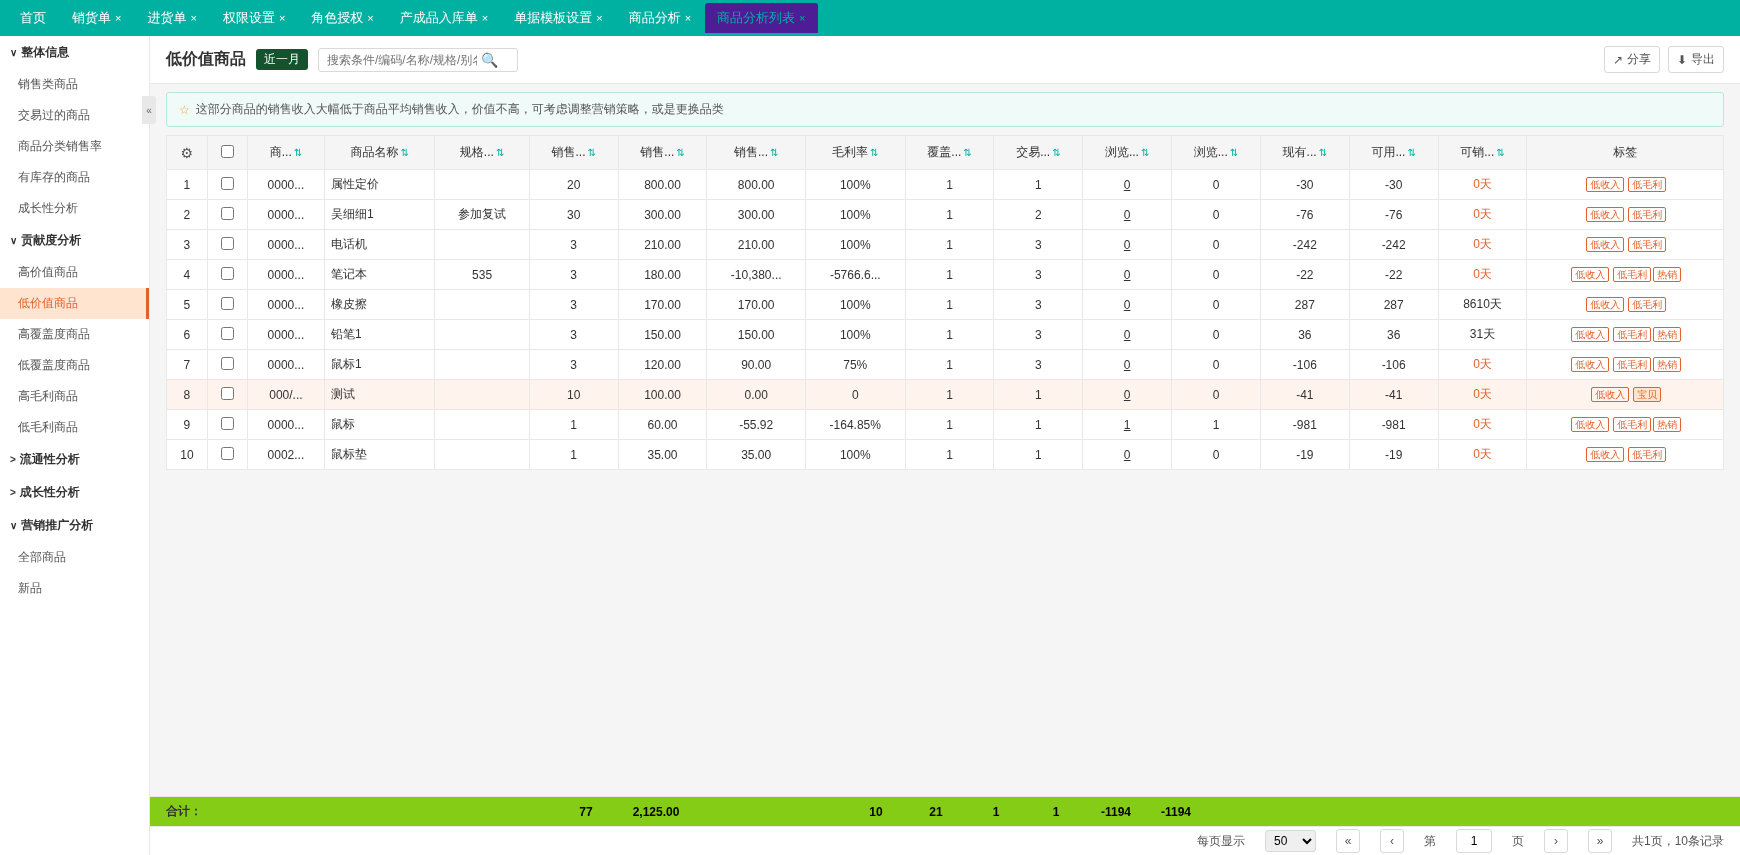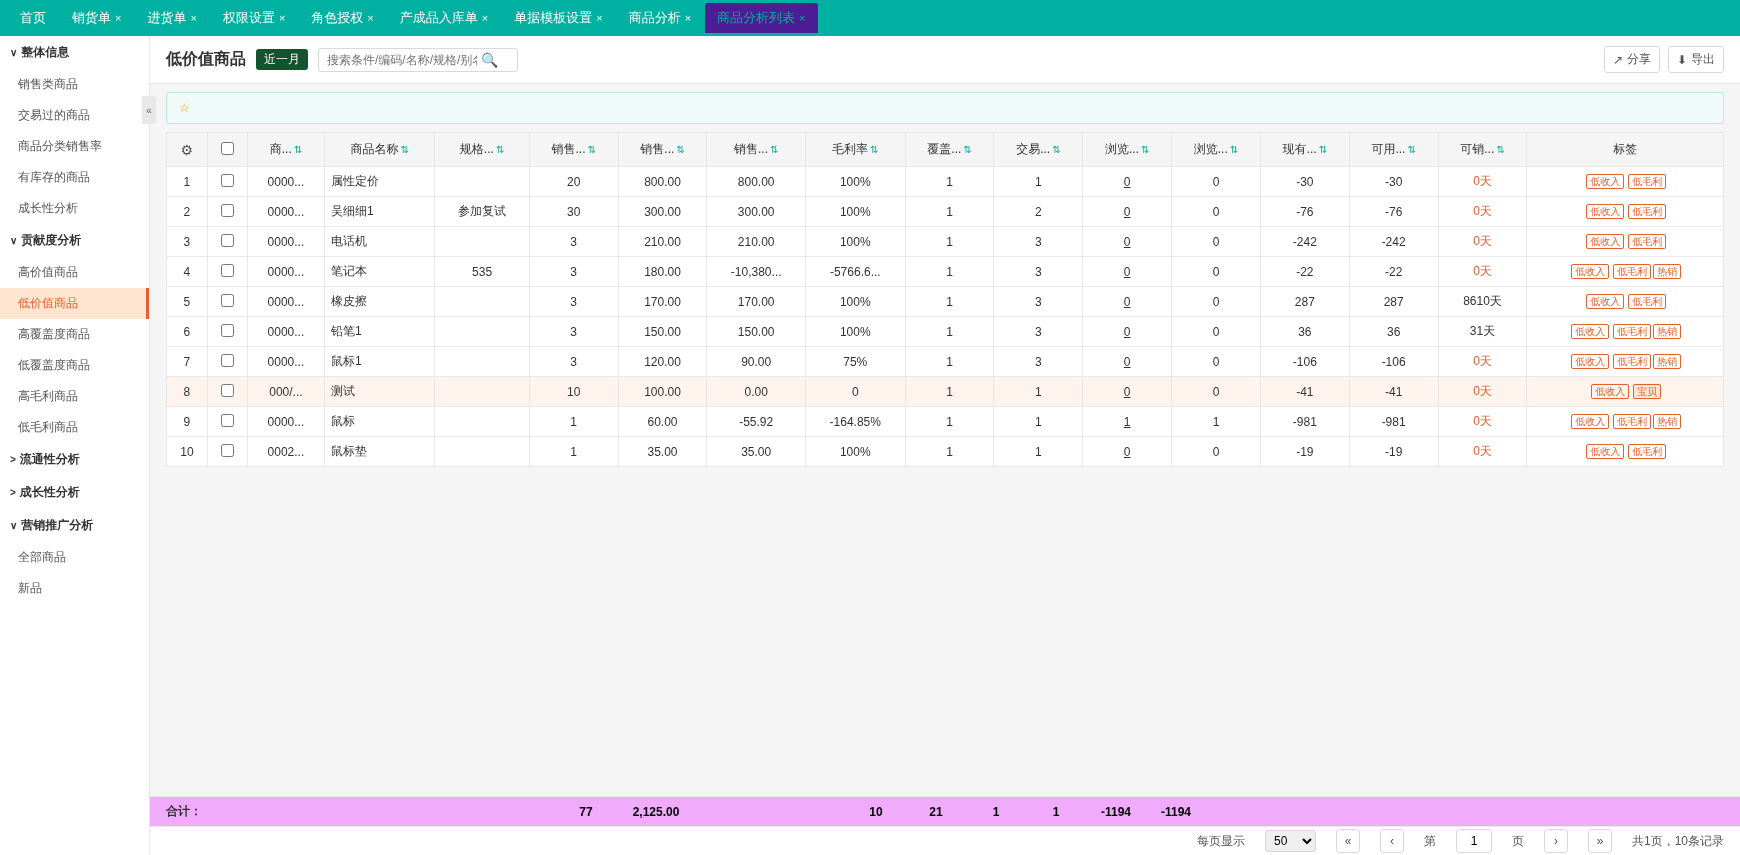--- a/index.html
+++ b/index.html
@@ -109,21 +109,21 @@
     tbody tr.highlighted { background: #fff3ee; }
     .tag-low-income { color: #e0622e; border: 1px solid #e0622e; border-radius: 2px; padding: 1px 3px; font-size: 10px; margin: 0 3px; }
     .tag-low-profit { color: #e0622e; border: 1px solid #e0622e; border-radius: 2px; padding: 1px 3px; font-size: 10px; margin: 0 1px; }
     .tag-hot { color: #e0622e; border: 1px solid #e0622e; border-radius: 2px; padding: 1px 3px; font-size: 10px; margin: 0 1px; }
     .tag-treasure { color: #e0622e; background: #ffe4d0; border: 1px solid #e0622e; border-radius: 2px; padding: 1px 3px; font-size: 10px; margin: 0 1px; }
     .zero-days { color: #e0622e; }
     .underline-link { text-decoration: underline; cursor: pointer; }
 
     
     .footer-bar {
-      background: #f0abfc; border-top: 1px solid #e8e8e8;
+      background: #84cc16; border-top: 1px solid #e8e8e8;
       padding: 6px 16px; display: flex; align-items: center; gap: 8px;
     }
     .total-label { font-weight: bold; color: #333; }
 
     
     .pagination {
       background: #fff; border-top: 1px solid #e8e8e8;
       padding: 2px 16px; display: flex; align-items: center;
       justify-content: flex-end; gap: 20px;
     }
@@ -204,20 +204,21 @@
         </button>
         <button class="action-btn">
           <span>⬇</span>
           <span>导出</span>
         </button>
       </div>
     </div>
 
     <div class="info-banner">
       <span class="info-icon">☆</span>
+      <span>这部分商品的销售收入大幅低于商品平均销售收入，价值不高，可考虑调整营销策略，或是更换品类</span>
     </div>
 
     <div class="table-container">
       <table id="main-table">
         <thead id="table-head">
             <tr>
               <th><span class="gear-icon">⚙</span></th>
               <th><input type="checkbox" style=""></th>
               <th>商...<span class="sort-icon">⇅</span></th>
               <th>商品名称<span class="sort-icon">⇅</span></th>

